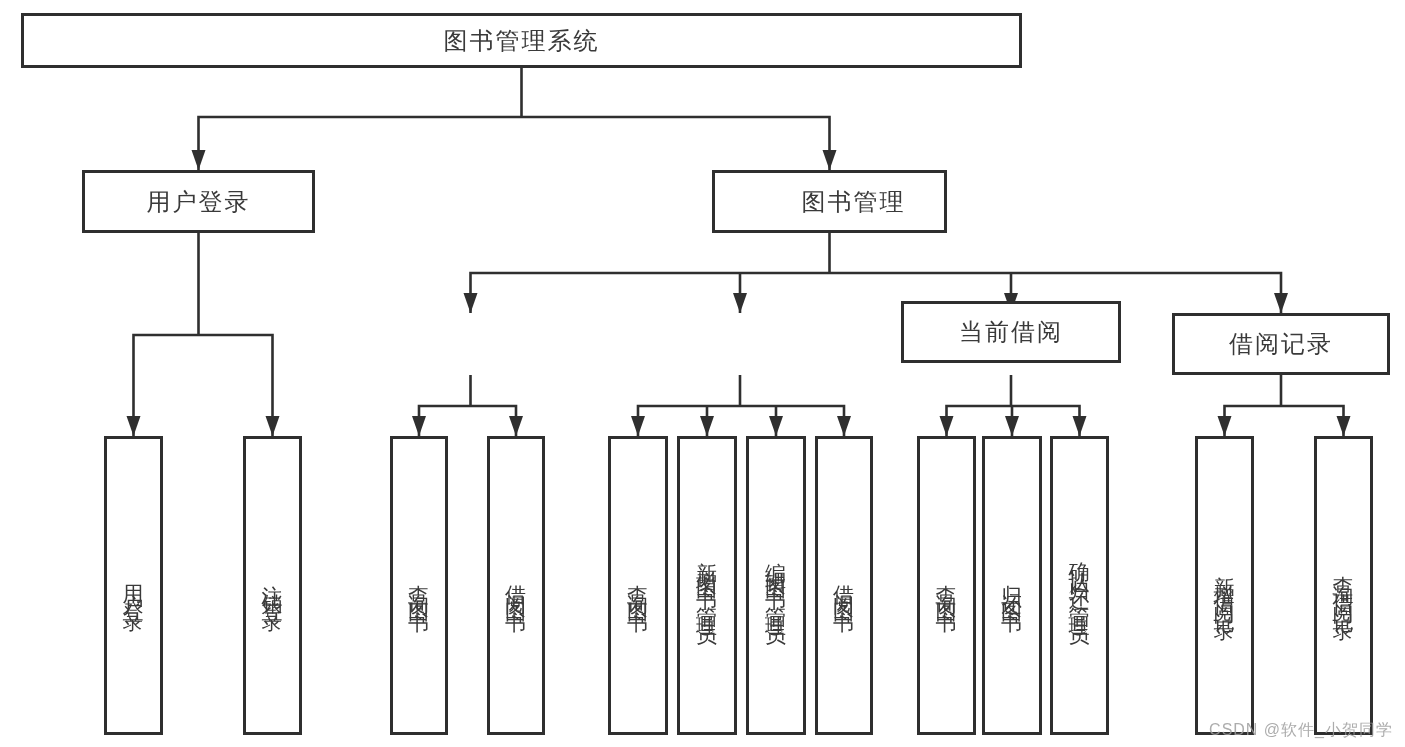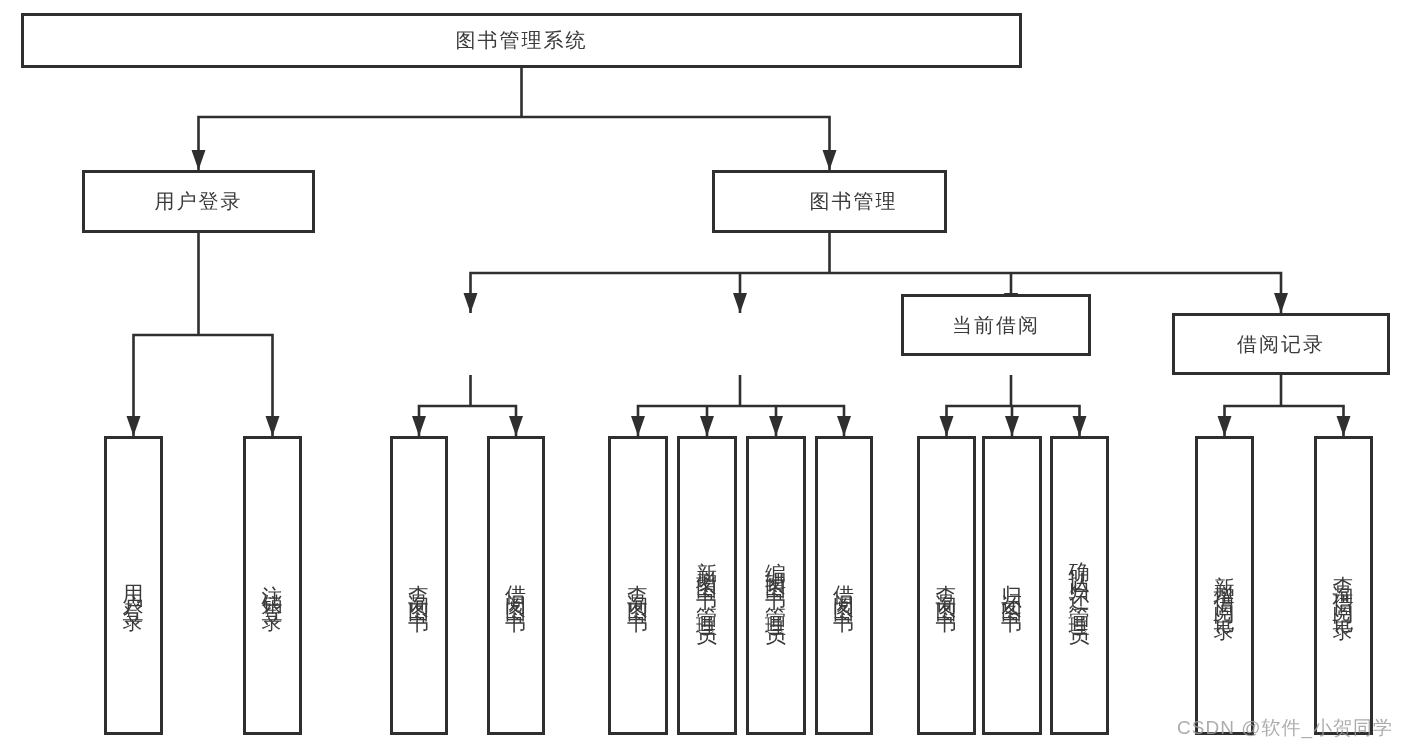--- a/index.html
+++ b/index.html
@@ -13,33 +13,33 @@
   #wires { position:absolute; left:0; top:0; z-index:0; }
   .box {
     position:absolute;
     background:#ffffff;
     border:3px solid #2f2f2f;
     box-sizing:border-box;
     display:flex; align-items:center; justify-content:center;
     color:#3a3a3a;
     z-index:1;
   }
-  .hbox { font-size:20px; letter-spacing:2px; }
+  .hbox { font-size:24px; letter-spacing:2px; }
   .vbox .lbl {
     writing-mode:vertical-rl;
     text-orientation:mixed;
     font-size:21px;
     letter-spacing:9px;
     line-height:1;
   }
   .watermark {
     position:absolute;
     right:12px; bottom:6px;
     z-index:5;
-    font-size:19px;
+    font-size:16px;
     letter-spacing:1px;
     color:rgba(158,158,158,0.85);
     pointer-events:none;
   }
 </style>
 </head>
 <body>
 
 <div id="stage">
 
@@ -80,21 +80,21 @@
     <span class="lbl">图书管理系统</span>
   </div>
 
   <div class="box hbox" style="left:82px; top:170px; width:233px; height:63px;">
     <span class="lbl">用户登录</span>
   </div>
   <div class="box hbox" style="left:712px; top:170px; width:235px; height:63px;padding-left:48px;">
     <span class="lbl">图书管理</span>
   </div>
 
-  <div class="box hbox" style="left:901px; top:294px; width:190px; height:62px;">
+  <div class="box hbox" style="left:901px; top:301px; width:220px; height:62px;">
     <span class="lbl">当前借阅</span>
   </div>
   <div class="box hbox" style="left:1172px; top:313px; width:218px; height:62px;">
     <span class="lbl">借阅记录</span>
   </div>
 
   <div class="box vbox" style="left:104px; top:436px; width:59px; height:299px;">
     <span class="lbl">用户登录</span>
   </div>
   <div class="box vbox" style="left:243px; top:436px; width:59px; height:299px;">

